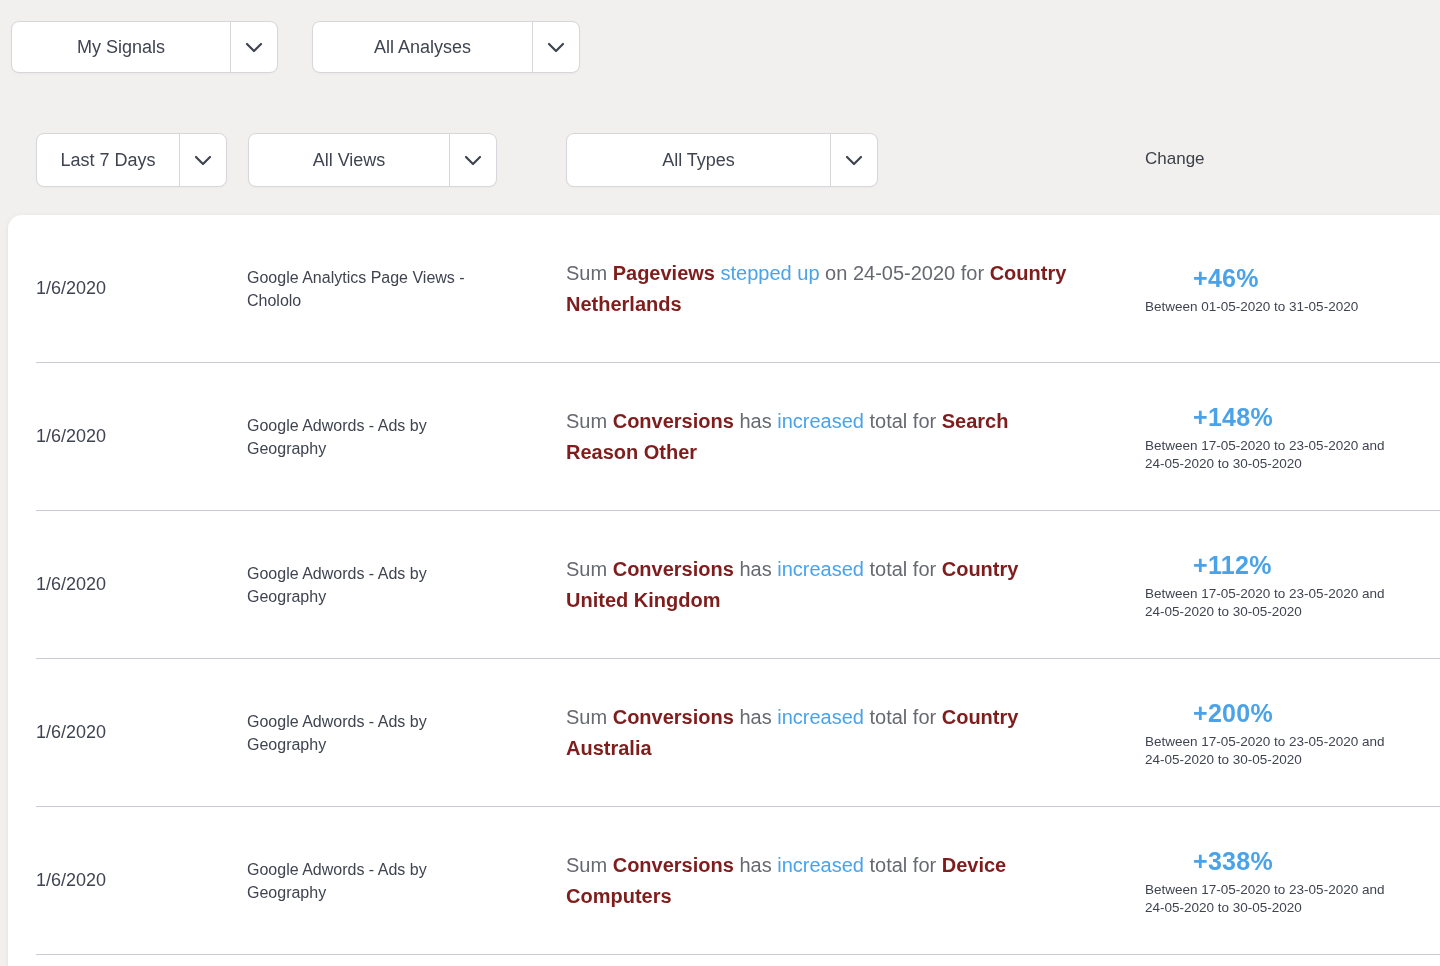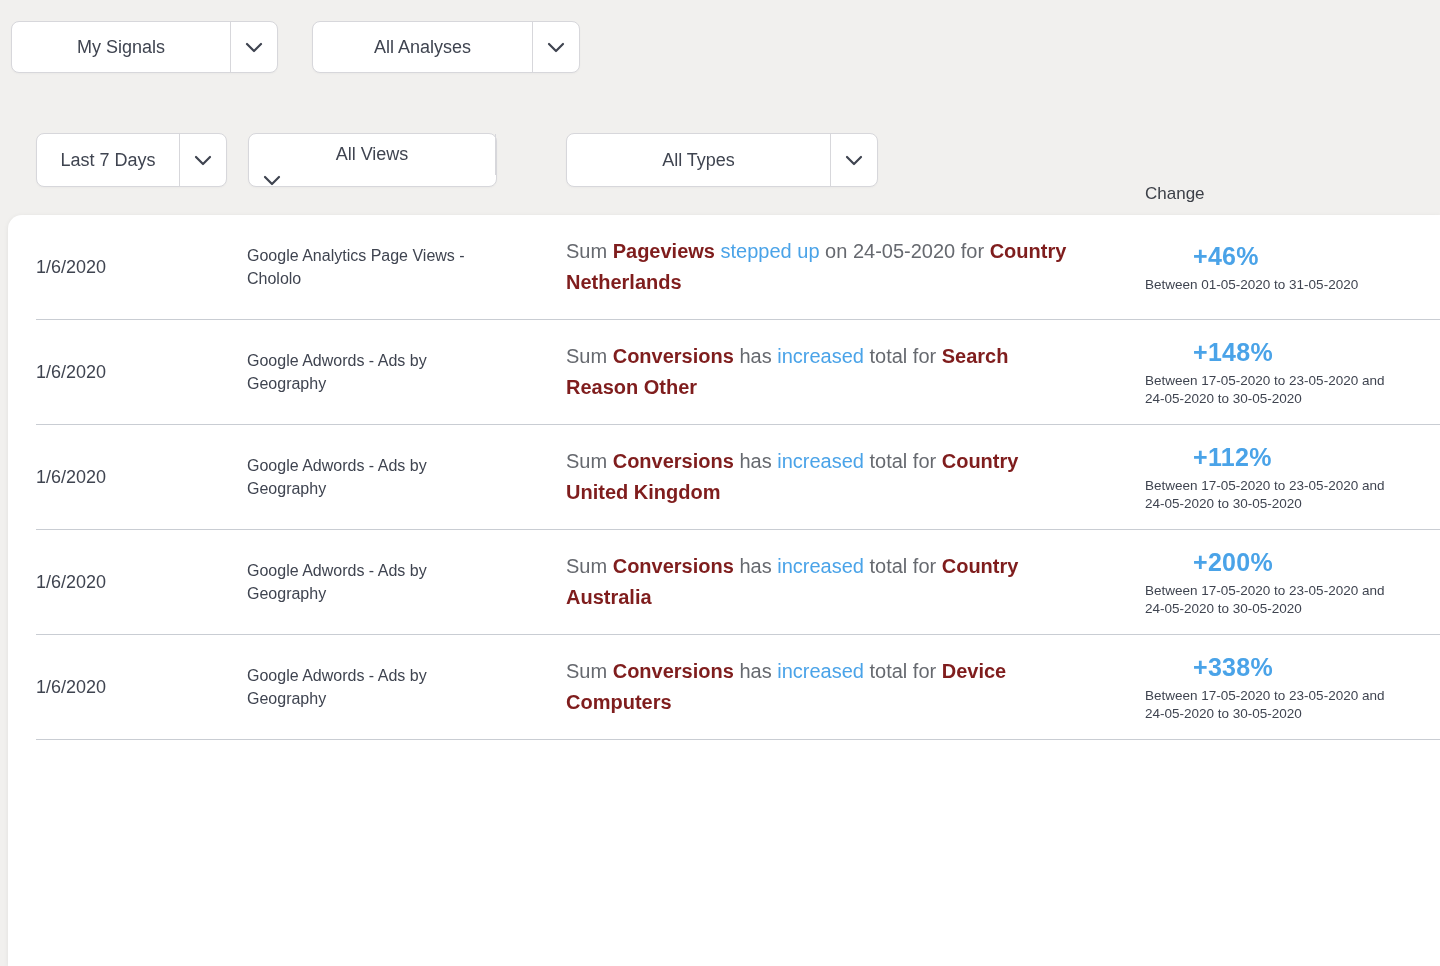--- a/index.html
+++ b/index.html
@@ -39,44 +39,43 @@
     width: 46px;
     display: flex;
     align-items: center;
     justify-content: center;
   }
   .dd-caret svg { display: block; }
 
   #dd-signals  { left: 11px;  top: 21px;  width: 267px; height: 52px; }
   #dd-analyses { left: 312px; top: 21px;  width: 268px; height: 52px; }
   #dd-period   { left: 36px;  top: 133px; width: 191px; height: 54px; }
-  #dd-views    { left: 248px; top: 133px; width: 249px; height: 54px; flex-direction: column; }
+  #dd-views    { left: 248px; top: 133px; width: 249px; height: 54px; }
   #dd-types    { left: 566px; top: 133px; width: 312px; height: 54px; }
 
   .change-header {
     position: absolute;
     left: 1145px; top: 149px;
     font-size: 17px;
     color: #3c4048;
-    margin-top: 35px;
   }
 
   
   .card {
     position: absolute;
     left: 8px; top: 215px;
     width: 1432px; height: 751px;
     background: #ffffff;
     border-top-left-radius: 14px;
     box-shadow: 0 1px 5px rgba(0,0,0,0.07);
     overflow: hidden;
   }
   .row {
     margin-left: 28px;
-    height: 105px;
+    height: 148px;
     display: flex;
     align-items: center;
     border-bottom: 1px solid #c9cdd3;
     cursor: pointer;
   }
   .col-date {
     width: 211px;
     font-size: 18px;
     color: #3f4450;
     flex: none;

